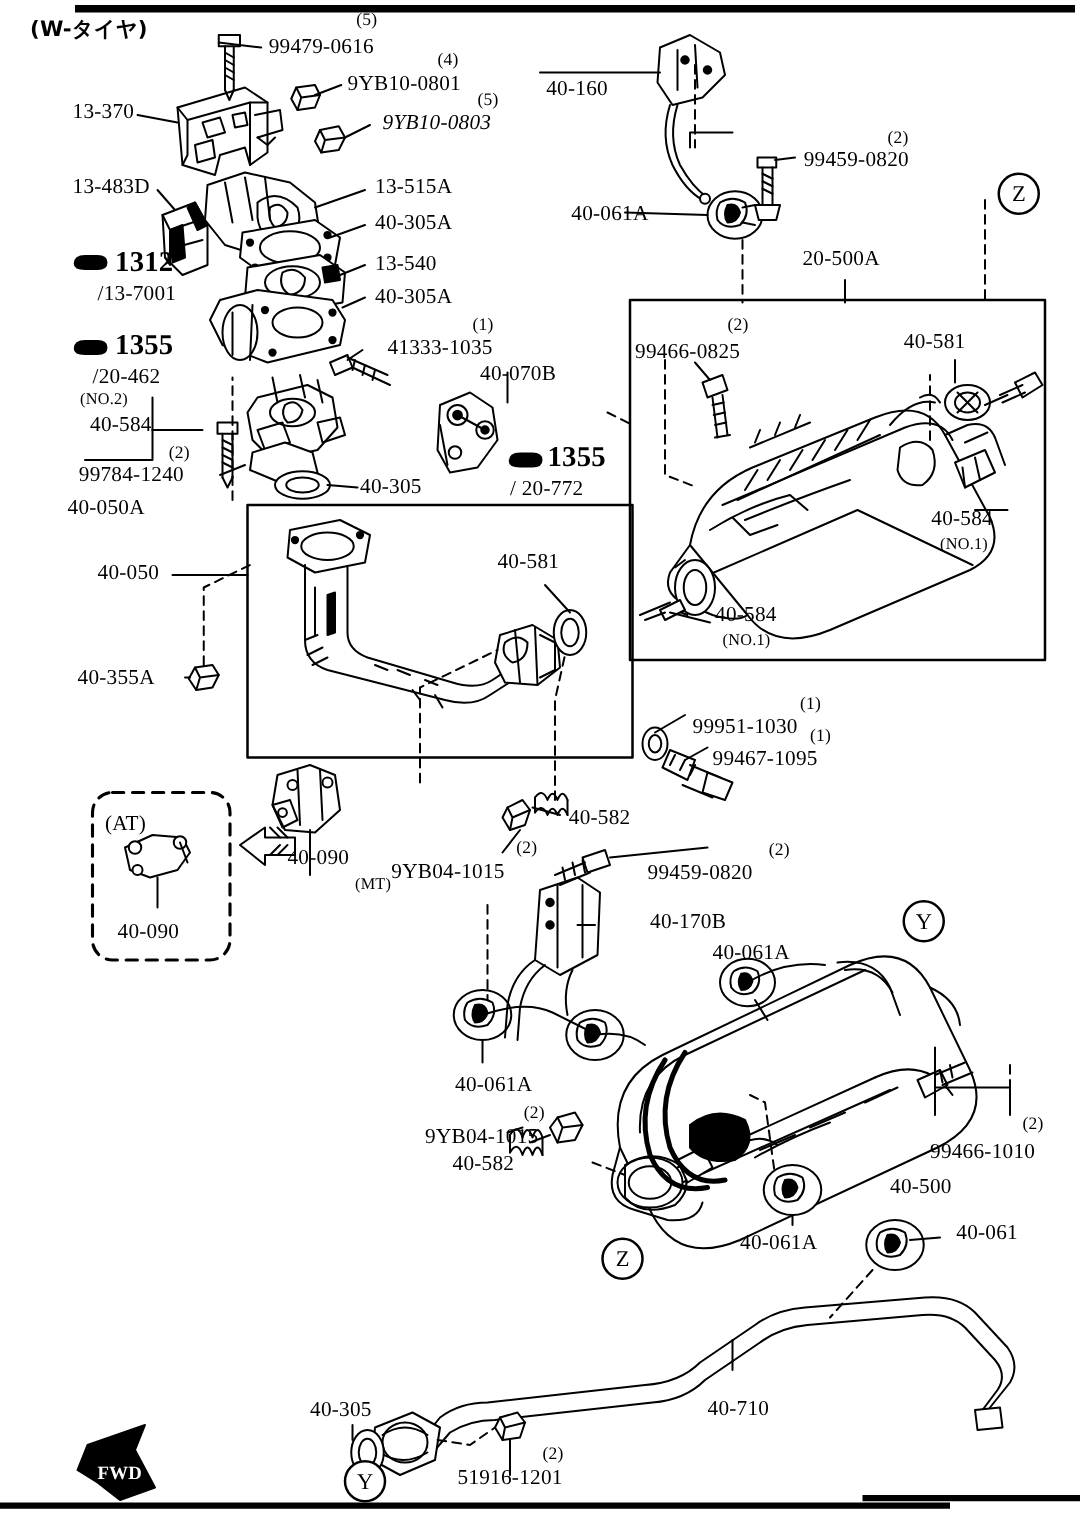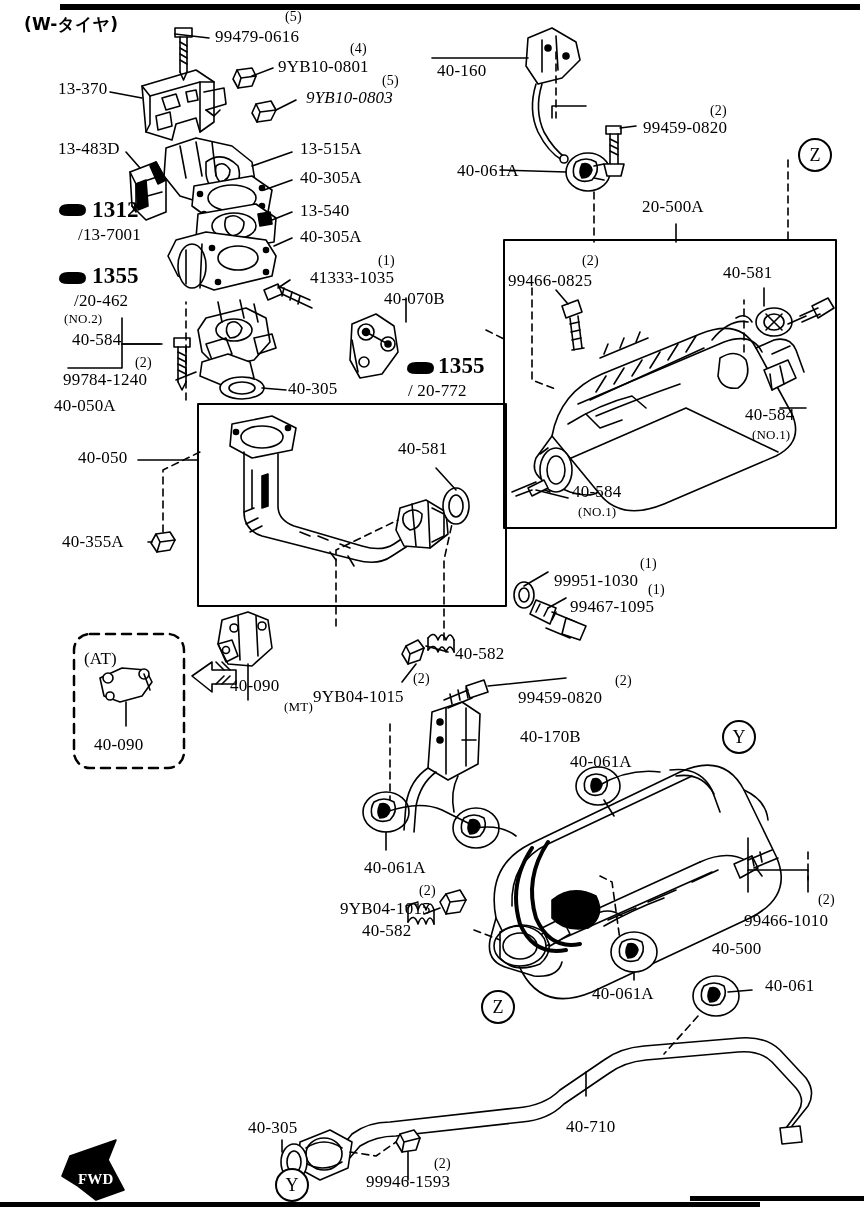--- a/index.html
+++ b/index.html
@@ -495,21 +495,21 @@
   <div class="lbl" style="left:340px;top:900px;">9YB04-1015</div>
   <div class="lbl" style="left:362px;top:922px;">40-582</div>
   <div class="lbl" style="left:592px;top:985px;">40-061A</div>
   <div class="lbl qty" style="left:818px;top:893px;">(2)</div>
   <div class="lbl" style="left:744px;top:912px;">99466-1010</div>
   <div class="lbl" style="left:712px;top:940px;">40-500</div>
   <div class="lbl" style="left:765px;top:977px;">40-061</div>
 
   <div class="lbl" style="left:248px;top:1119px;">40-305</div>
   <div class="lbl qty" style="left:434px;top:1157px;">(2)</div>
-  <div class="lbl" style="left:366px;top:1173px;">99946-1593</div>
+  <div class="lbl" style="left:366px;top:1173px;">51916-1201</div>
   <div class="lbl" style="left:566px;top:1118px;">40-710</div>
 
   <div class="circmark" style="left:798px;top:138px;">Z</div>
   <div class="circmark" style="left:481px;top:990px;">Z</div>
   <div class="circmark" style="left:722px;top:720px;">Y</div>
   <div class="circmark" style="left:275px;top:1168px;">Y</div>
 
   <div class="lbl fwd" style="left:78px;top:1156px;color:#fff;margin-top:16px;">FWD</div>
 
 </div>

